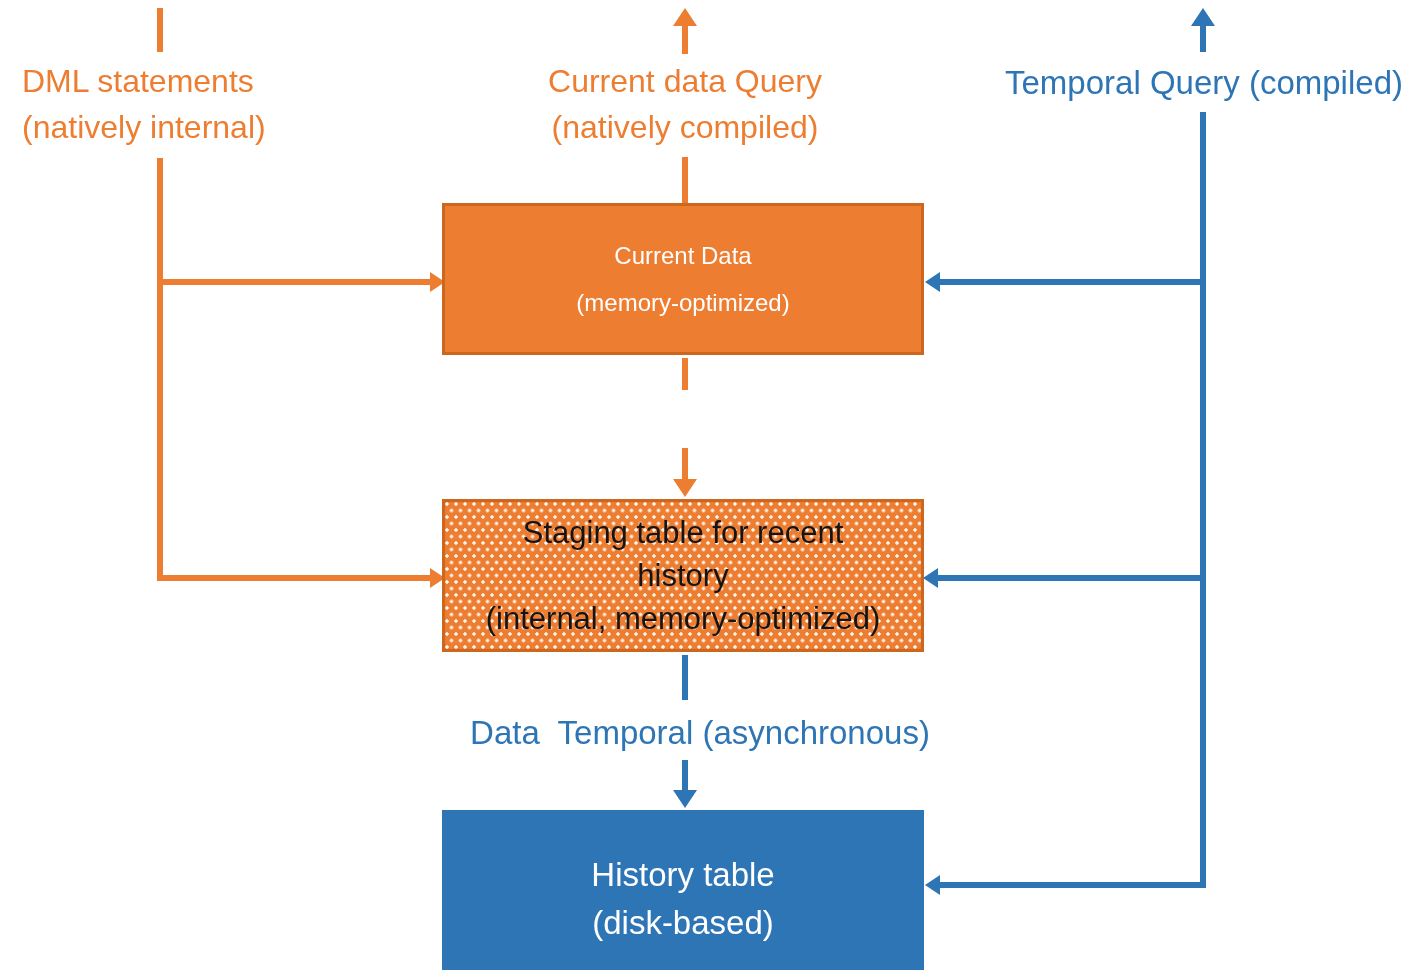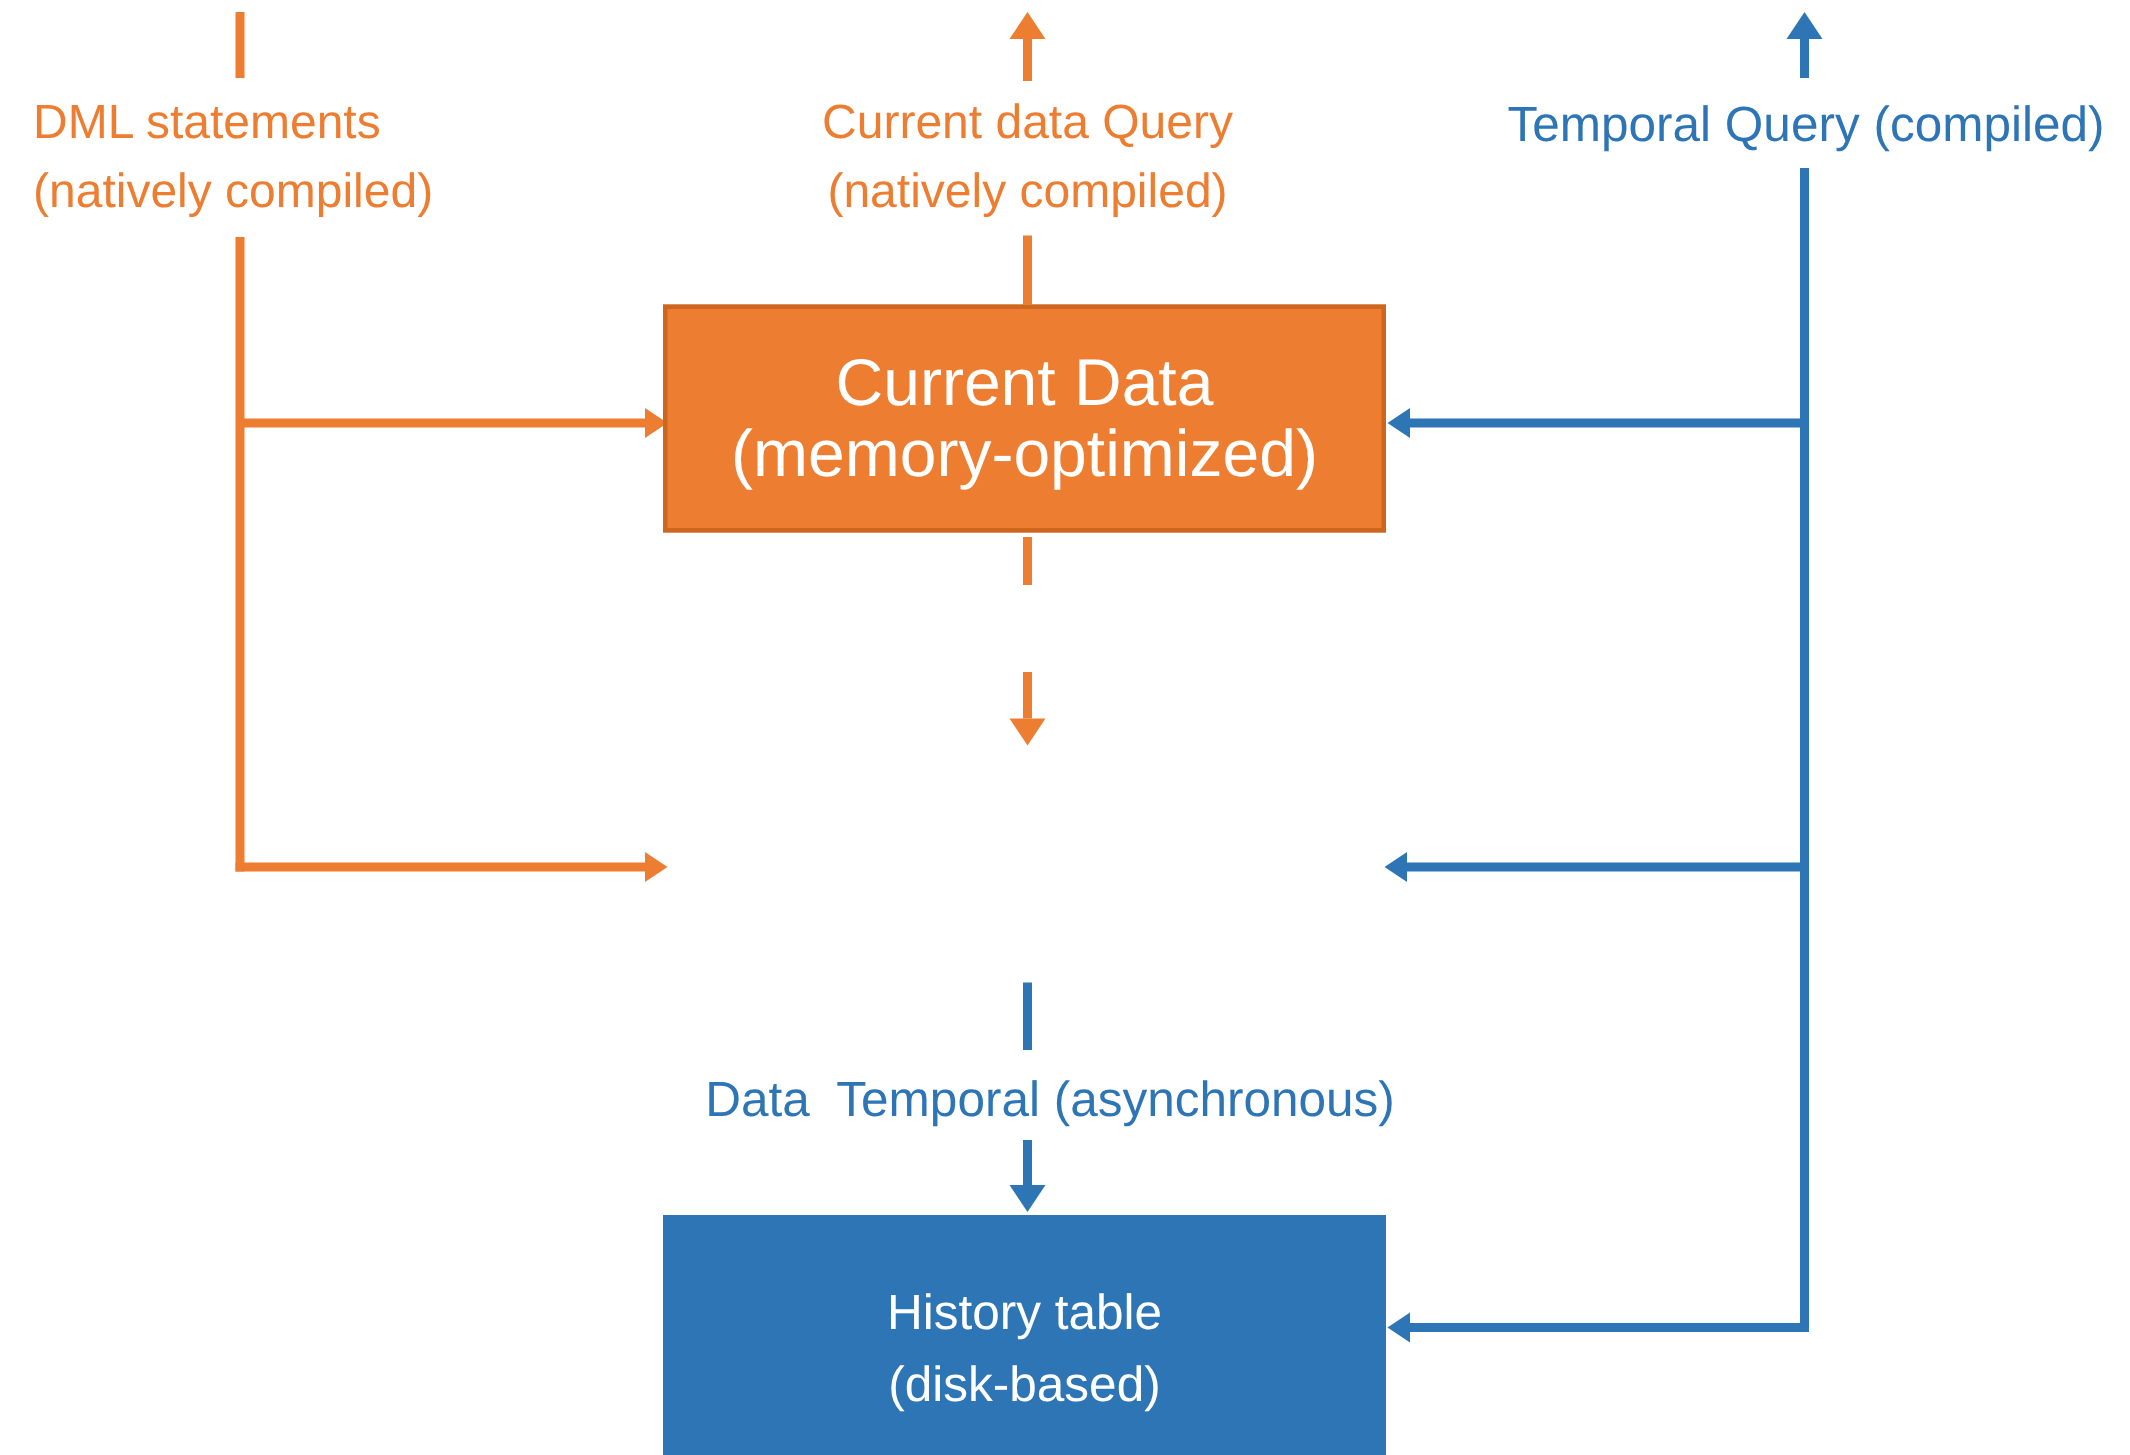--- a/index.html
+++ b/index.html
@@ -43,21 +43,21 @@
     position:absolute;
     box-sizing:border-box;
     display:flex;align-items:center;justify-content:center;
     text-align:center;white-space:pre-wrap;
   }
   #node-current{
     left:442px;top:203px;width:482px;height:152px;
     background:var(--orange);
     border:3px solid var(--orange-dark);
     color:var(--white-text);
-    font-size:44px;line-height:47px;
+    font-size:24px;line-height:47px;
   }
   #node-staging{
     left:442px;top:499px;width:482px;height:153px;
     border:3px solid var(--orange-dark);
     color:var(--black-text);
     font-size:31px;line-height:43px;
     background-color:var(--orange);
     background-image:
       radial-gradient(circle at 2px 2px, rgba(255,255,255,0.92) 1.4px, transparent 2px),
       radial-gradient(circle at 2px 2px, rgba(255,255,255,0.92) 1.4px, transparent 2px);
@@ -76,40 +76,43 @@
   #lbl-system-versioning{left:420px;top:397px;width:540px;font-size:33px;}
   #lbl-data-migration{left:420px;top:710px;width:560px;font-size:33px;}
 </style>
 </head>
 <body>
 
 <div id="canvas">
 
   <div class="line v o" style="left:157px;top:8px;height:44px;"></div>
   <div class="lbl o-t" id="lbl-dml">DML statements
-(natively compiled)</div>
+(natively internal)</div>
   <div class="line v o" style="left:157px;top:158px;height:423px;"></div>
   <div class="line h o" style="left:161px;top:279px;width:270px;"></div>
   <div class="ah right-o" style="left:430px;top:272px;"></div>
   <div class="line h o" style="left:157px;top:575px;width:274px;"></div>
   <div class="ah right-o" style="left:430px;top:568px;"></div>
 
   <div class="ah up-o" style="left:673px;top:8px;"></div>
   <div class="line v o" style="left:682px;top:25px;height:29px;"></div>
   <div class="lbl o-t ctr" id="lbl-current-query">Current data Query
 (natively compiled)</div>
   <div class="line v o" style="left:682px;top:157px;height:46px;"></div>
 
   <div class="node" id="node-current">Current Data
 (memory-optimized)</div>
 
   <div class="line v o" style="left:682px;top:358px;height:32px;"></div>
   <div class="line v o" style="left:682px;top:448px;height:31px;"></div>
   <div class="ah down-o" style="left:673px;top:479px;"></div>
 
+  <div class="node" id="node-staging">Staging table for recent
+history
+(internal, memory-optimized)</div>
 
   <div class="line v b" style="left:682px;top:655px;height:45px;"></div>
   <div class="lbl b-t ctr" id="lbl-data-migration">Data  Temporal (asynchronous)</div>
   <div class="line v b" style="left:682px;top:760px;height:30px;"></div>
   <div class="ah down-b" style="left:673px;top:790px;"></div>
 
   <div class="node" id="node-history">History table
 (disk-based)</div>
 
   <div class="ah up-b" style="left:1191px;top:8px;"></div>

